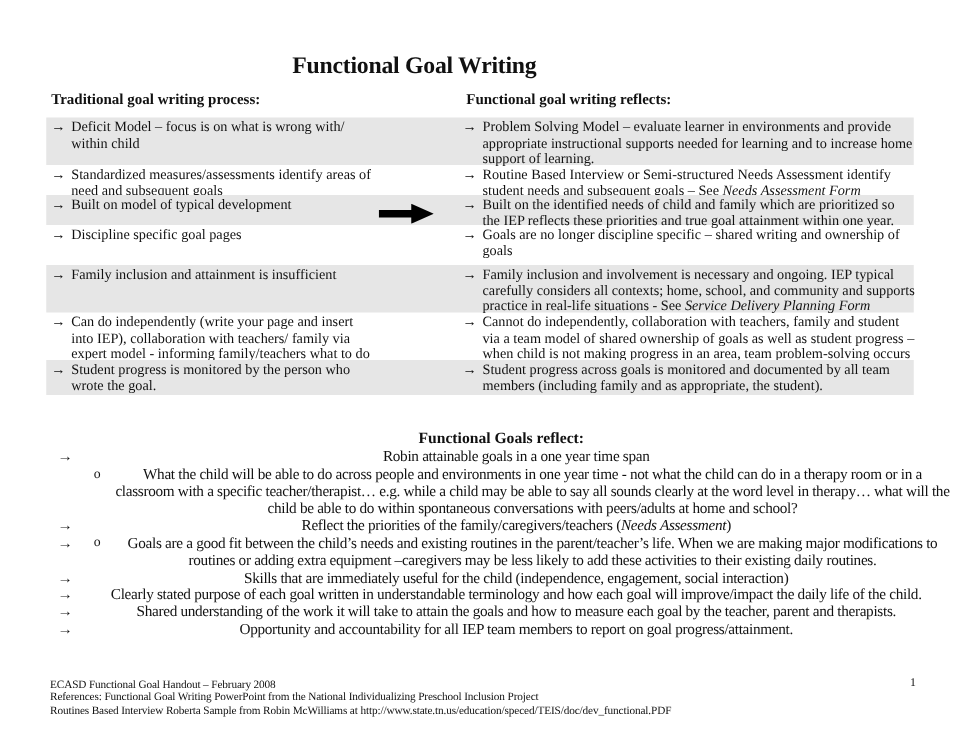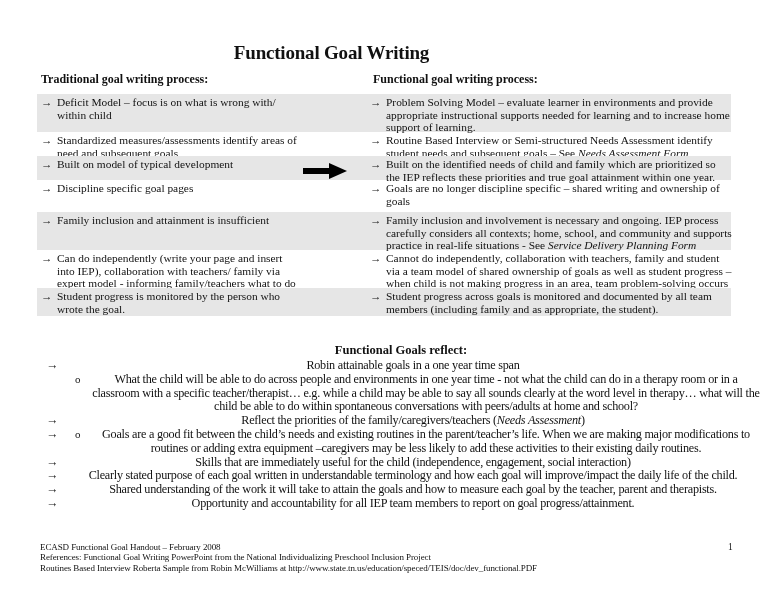--- a/index.html
+++ b/index.html
@@ -76,21 +76,21 @@
     .page-num {
       position: absolute; left: 728px; top: 542px; font-size: 9.5px;
     }
   </style>
 </head>
 <body>
 
 <div class="title">Functional Goal Writing</div>
 
 <div class="col-head left">Traditional goal writing process:</div>
-<div class="col-head right">Functional goal writing process:</div>
+<div class="col-head right">Functional goal writing reflects:</div>
 
 <div class="tbl" style="top:94px;">
   <div class="row gray" style="height:38px;">
     <div class="cell left">
       <span class="arrow">→</span>
       <span class="txt">Deficit Model – focus is on what is wrong with/ within child</span>
     </div>
     <div class="cell right">
       <span class="arrow">→</span>
       <span class="txt">Problem Solving Model – evaluate learner in environments and provide appropriate instructional supports needed for learning and to increase home support of learning.</span>
@@ -134,21 +134,21 @@
 </svg>
 
 <div class="tbl" style="top:212px;">
   <div class="row gray" style="height:38px;">
     <div class="cell left">
       <span class="arrow">→</span>
       <span class="txt">Family inclusion and attainment is insufficient</span>
     </div>
     <div class="cell right">
       <span class="arrow">→</span>
-      <span class="txt"><span>Family inclusion and involvement is necessary and ongoing.  IEP process carefully considers all contexts; home, school, and community and supports practice in real-life situations - See </span><em>Service Delivery Planning Form</em></span>
+      <span class="txt"><span>Family inclusion and involvement is necessary and ongoing.  IEP typical carefully considers all contexts; home, school, and community and supports practice in real-life situations - See </span><em>Service Delivery Planning Form</em></span>
     </div>
   </div>
   <div class="row" style="height:38px;">
     <div class="cell left">
       <span class="arrow">→</span>
       <span class="txt">Can do independently (write your page and insert into IEP), collaboration with teachers/ family via expert model -  informing family/teachers what to do</span>
     </div>
     <div class="cell right">
       <span class="arrow">→</span>
       <span class="txt">Cannot do independently, collaboration with teachers, family and student via a team model of shared ownership of goals as well as student progress – when child is not making progress in an area, team problem-solving occurs</span>

